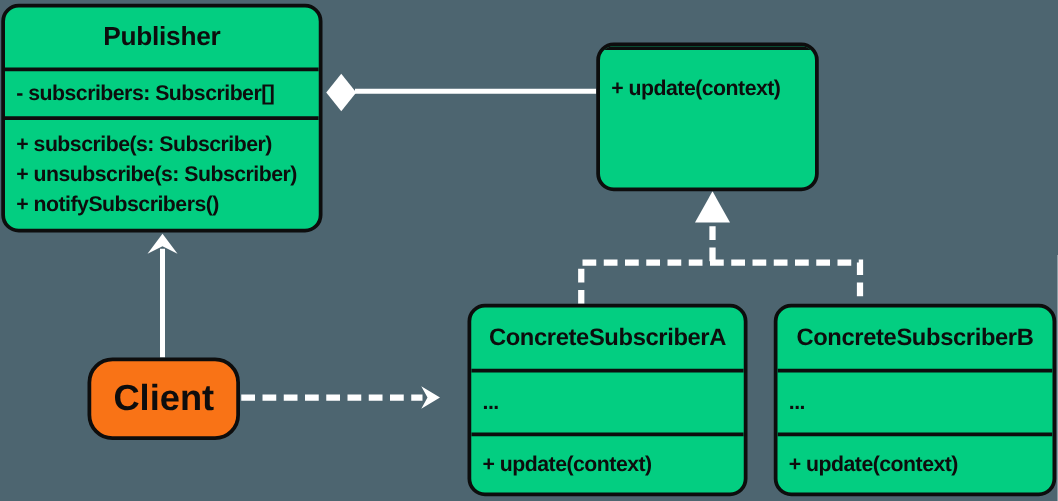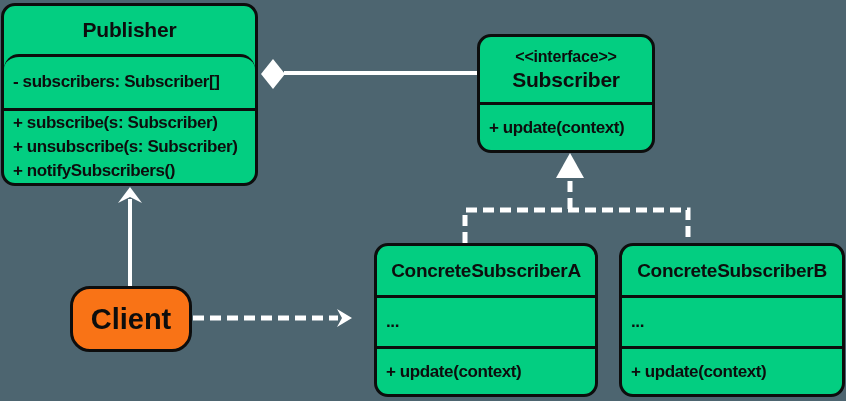--- a/index.html
+++ b/index.html
@@ -39,21 +39,21 @@
   .stereotype { font-size:16px; text-align:center; letter-spacing:-0.2px; margin-bottom:2px; }
   .member {
     font-size:17px;
     letter-spacing:-0.4px;
     padding-left:9px;
     line-height:24px;
     white-space:nowrap;
   }
   #publisher-box   { left:1px;   top:3px;   width:257px; height:183px; }
   #publisher-box .compartment:nth-child(1) { height:48px;text-align:right; }
-  #publisher-box .compartment:nth-child(2) { height:55px;border-radius:15px; }
+  #publisher-box .compartment:nth-child(2) { height:39px; }
   #publisher-box .compartment:nth-child(3) { flex:1; }
   #subscriber-box  { left:477px; top:34px;  width:178px; height:119px; }
   #subscriber-box .compartment:nth-child(1) { height:65px; }
   #subscriber-box .compartment:nth-child(2) { flex:1; }
   #concrete-a-box  { left:334px; top:243px; width:224px; height:154px;margin-left:40px; }
   #concrete-b-box  { left:619px; top:243px; width:226px; height:154px; }
   .concrete .compartment:nth-child(1) { height:49px; }
   .concrete .compartment:nth-child(2) { height:51px; }
   .concrete .compartment:nth-child(3) { flex:1; }
   #client-box {
@@ -99,24 +99,20 @@
       <div class="member">- subscribers: Subscriber[]</div>
     </div>
     <div class="compartment divided">
       <div class="member">+ subscribe(s: Subscriber)</div>
       <div class="member">+ unsubscribe(s: Subscriber)</div>
       <div class="member">+ notifySubscribers()</div>
     </div>
   </div>
 
   <div class="uml-box" id="subscriber-box">
-    <div class="compartment">
-      <div class="stereotype">&lt;&lt;interface&gt;&gt;</div>
-      <div class="box-title">Subscriber</div>
-    </div>
     <div class="compartment divided">
       <div class="member">+ update(context)</div>
     </div>
   </div>
 
   <div class="uml-box concrete" id="concrete-a-box">
     <div class="compartment box-title box-title-small">ConcreteSubscriberA</div>
     <div class="compartment divided">
       <div class="member">...</div>
     </div>

